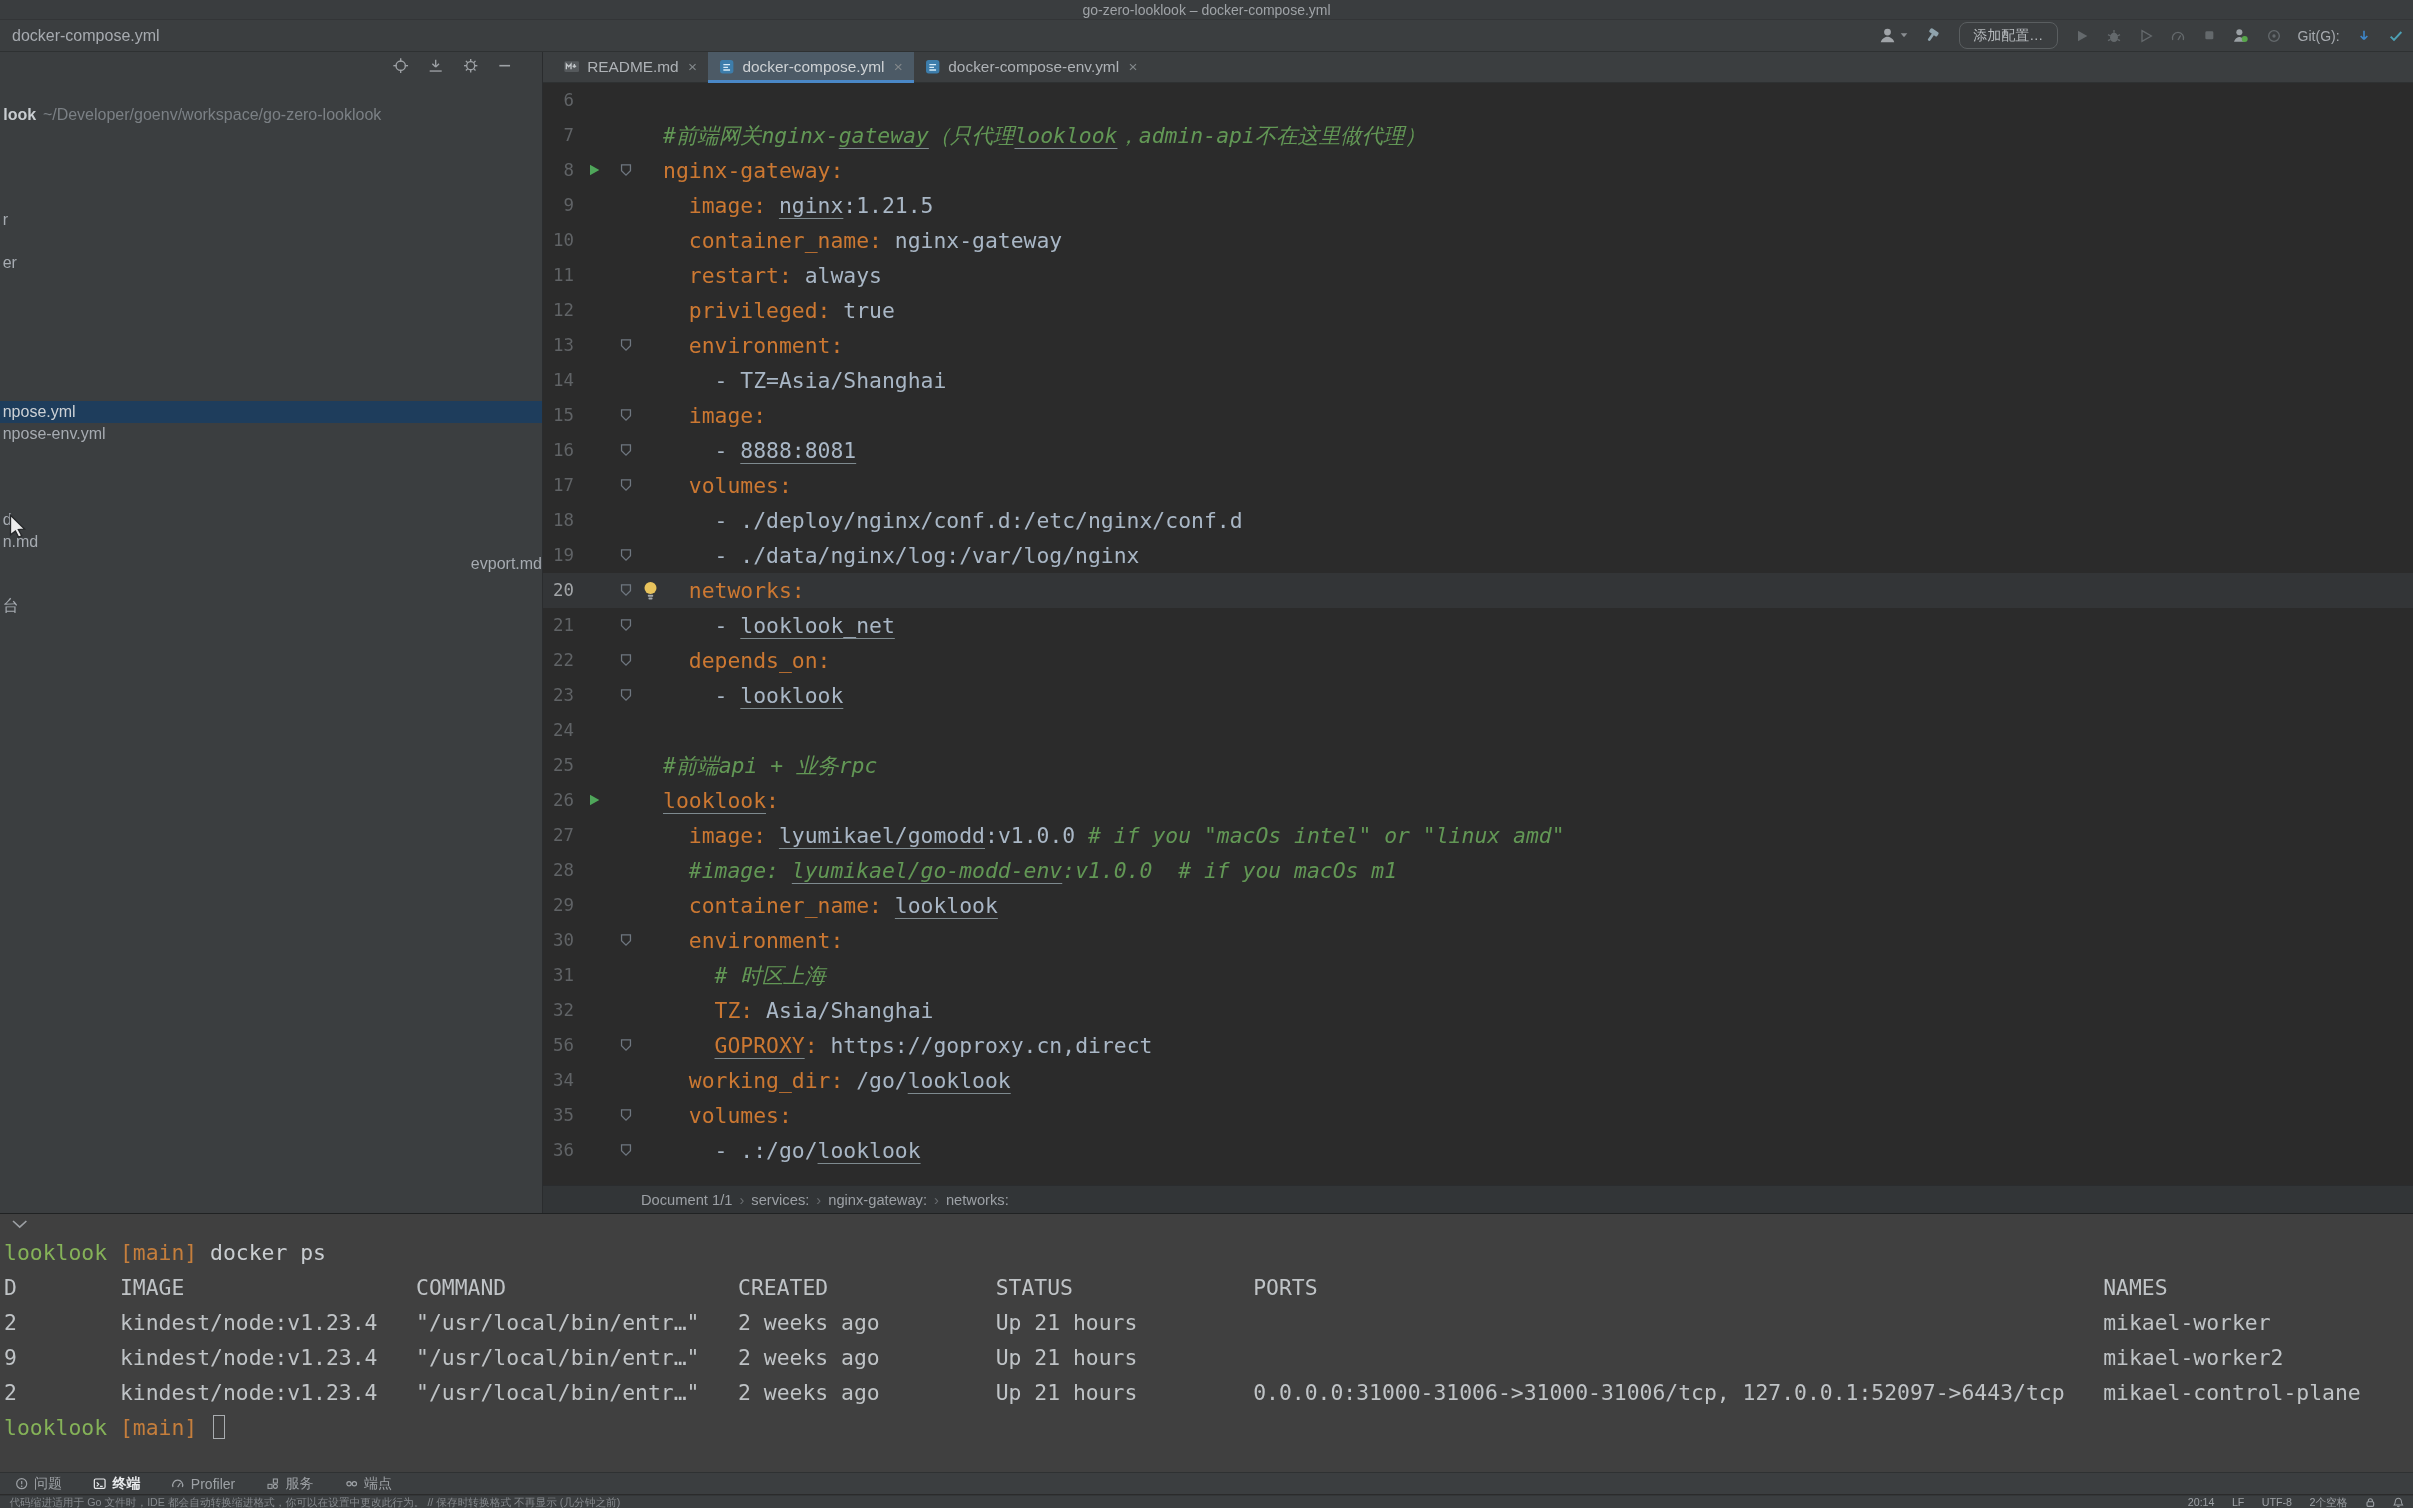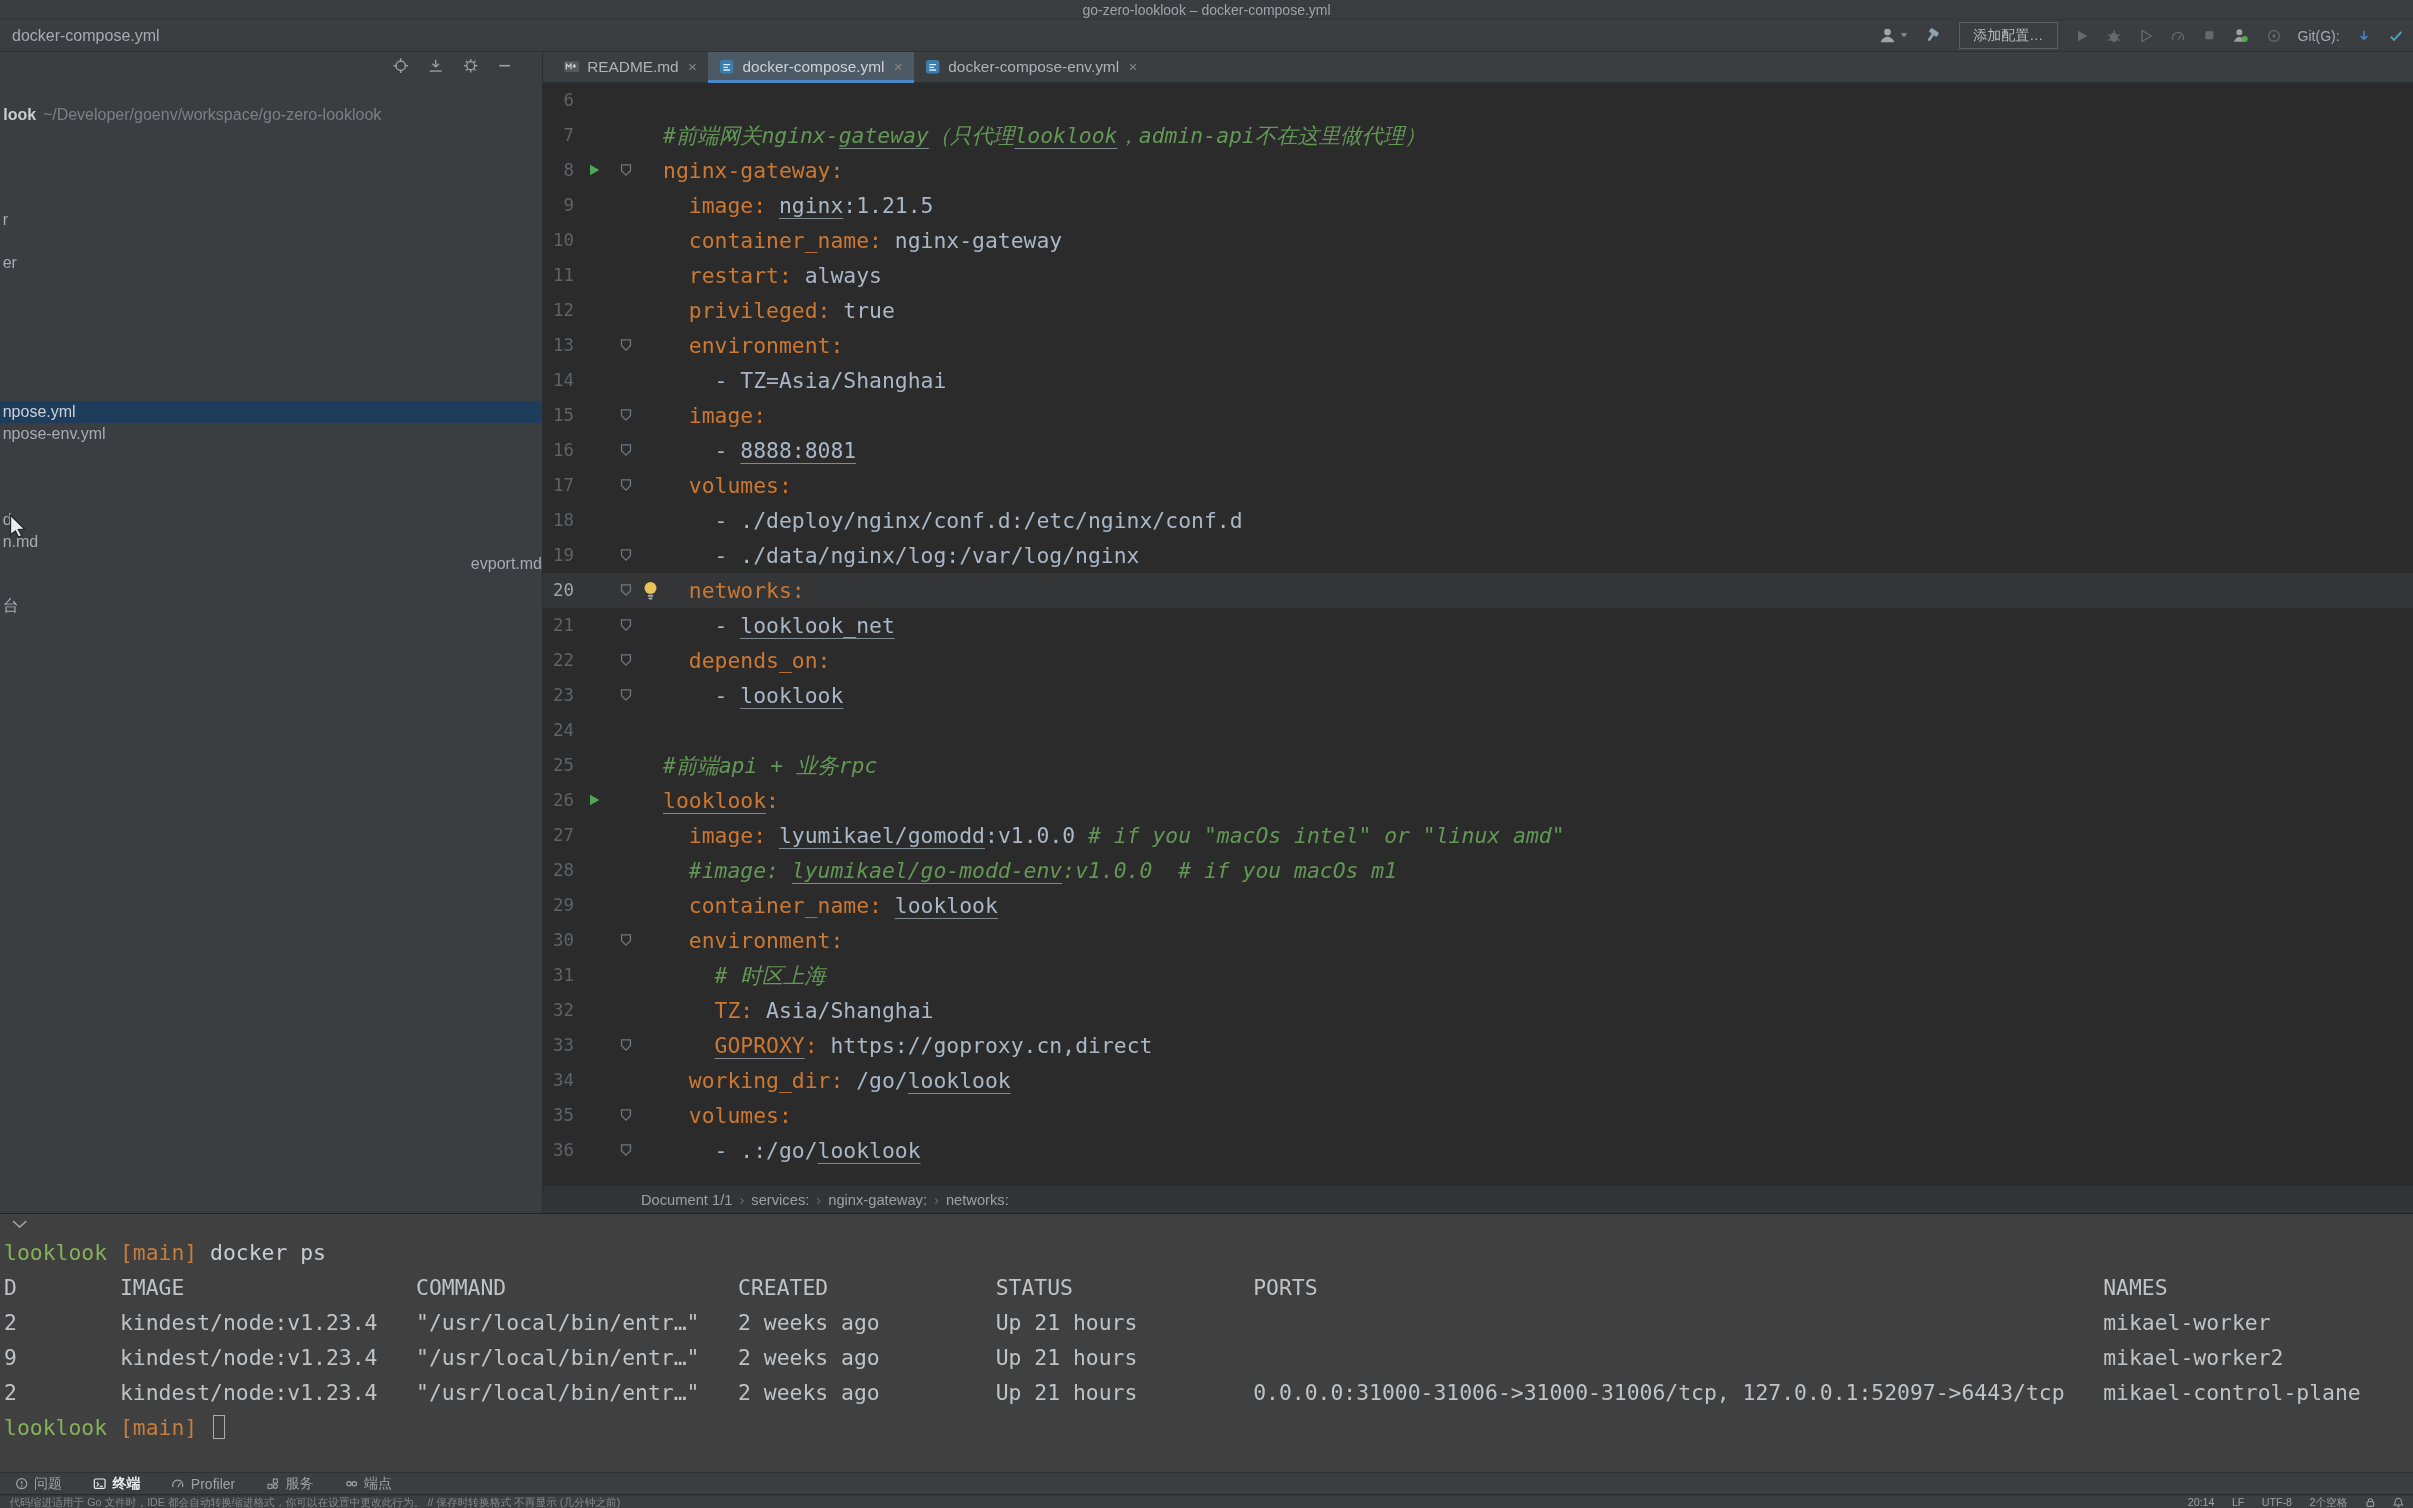--- a/index.html
+++ b/index.html
@@ -10,21 +10,21 @@
   
   #titlebar { position:absolute; left:0; right:0; top:0; height:20px; background:#3A3D3F;
     border-bottom:0.7px solid #333537; text-align:center; line-height:20px; font-size:14px; color:#9FA3A7; }
 
   
   #toolbar { position:absolute; left:0; right:0; top:20px; height:32px; background:#3B3E40;
     border-bottom:0.7px solid #2E3132; display:flex; align-items:center; }
   .tb-file { margin-left:12px; font-size:16px; color:#A7ABB0; }
   .tb-right { margin-left:auto; display:flex; align-items:center; gap:16px; padding-right:9.4px; }
   .tb-icon { display:flex; align-items:center; gap:2.7px; }
-  .add-config-btn { background:transparent; border:0.7px solid #5A5E60; border-radius:0; color:#B6BABD;
+  .add-config-btn { background:transparent; border:0.7px solid #5A5E60; border-radius:8px; color:#B6BABD;
     font-size:14px; padding:3.3px 13.4px; font-family:inherit; }
   .git-label { font-size:14px; color:#A7ABB0; }
 
   
   #main { position:absolute; left:0; right:0; top:52px; height:1161px; display:flex; }
 
   
   #project-panel { width:543px; background:#3B3E40; position:relative; border-right:0.7px solid #2A2C2E; flex:none; }
   .pp-tools { position:absolute; top:5.4px; left:392px; display:flex; gap:17.4px; align-items:center; color:#9EA2A6; }
   .pp-project { position:absolute; top:28px; left:3.3px; height:21.4px; line-height:21.4px; font-size:16px; white-space:nowrap;margin-top:24px; }
@@ -314,21 +314,21 @@
               <path d="M6 4l14 8-14 8z" fill="var(--run_green)"></path>
             </svg></span><span class="ctext"><span class="tk u">looklook</span><span class="tk">:</span></span></div>
         <div class="crow"><span class="lnum">27</span><span class="ctext"><span class="tv">  </span><span class="tk">image:</span><span class="tv"> </span><span class="tv u">lyumikael/gomodd</span><span class="tv">:v1.0.0 </span><span class="tc"># if you "macOs intel" or "linux amd"</span></span></div>
         <div class="crow"><span class="lnum">28</span><span class="ctext"><span class="tc">  #image: </span><span class="tc u">lyumikael/go-modd-env</span><span class="tc">:v1.0.0  # if you macOs m1</span></span></div>
         <div class="crow"><span class="lnum">29</span><span class="ctext"><span class="tv">  </span><span class="tk">container_name:</span><span class="tv"> </span><span class="tv u">looklook</span></span></div>
         <div class="crow"><span class="lnum">30</span><span class="fmark"><svg width="14" height="14" viewBox="0 0 22 22">
               <path d="M4 3h14v9l-7 7-7-7z" fill="none" stroke="#6F7780" stroke-width="2"></path>
             </svg></span><span class="ctext"><span class="tv">  </span><span class="tk">environment:</span></span></div>
         <div class="crow"><span class="lnum">31</span><span class="ctext"><span class="tv">    </span><span class="tc"># 时区上海</span></span></div>
         <div class="crow"><span class="lnum">32</span><span class="ctext"><span class="tv">    </span><span class="tk">TZ:</span><span class="tv"> Asia/Shanghai</span></span></div>
-        <div class="crow"><span class="lnum">33</span><span class="fmark"><svg width="14" height="14" viewBox="0 0 22 22">
+        <div class="crow"><span class="lnum">56</span><span class="fmark"><svg width="14" height="14" viewBox="0 0 22 22">
               <path d="M4 3h14v9l-7 7-7-7z" fill="none" stroke="#6F7780" stroke-width="2"></path>
             </svg></span><span class="ctext"><span class="tv">    </span><span class="tk u">GOPROXY</span><span class="tk">:</span><span class="tv"> https://goproxy.cn,direct</span></span></div>
         <div class="crow"><span class="lnum">34</span><span class="ctext"><span class="tv">  </span><span class="tk">working_dir:</span><span class="tv"> /go/</span><span class="tv u">looklook</span></span></div>
         <div class="crow"><span class="lnum">35</span><span class="fmark"><svg width="14" height="14" viewBox="0 0 22 22">
               <path d="M4 3h14v9l-7 7-7-7z" fill="none" stroke="#6F7780" stroke-width="2"></path>
             </svg></span><span class="ctext"><span class="tv">  </span><span class="tk">volumes:</span></span></div>
         <div class="crow"><span class="lnum">36</span><span class="fmark"><svg width="14" height="14" viewBox="0 0 22 22">
               <path d="M4 3h14v9l-7 7-7-7z" fill="none" stroke="#6F7780" stroke-width="2"></path>
             </svg></span><span class="ctext"><span class="tv">    - .:/go/</span><span class="tv u">looklook</span></span></div>
       </div>

